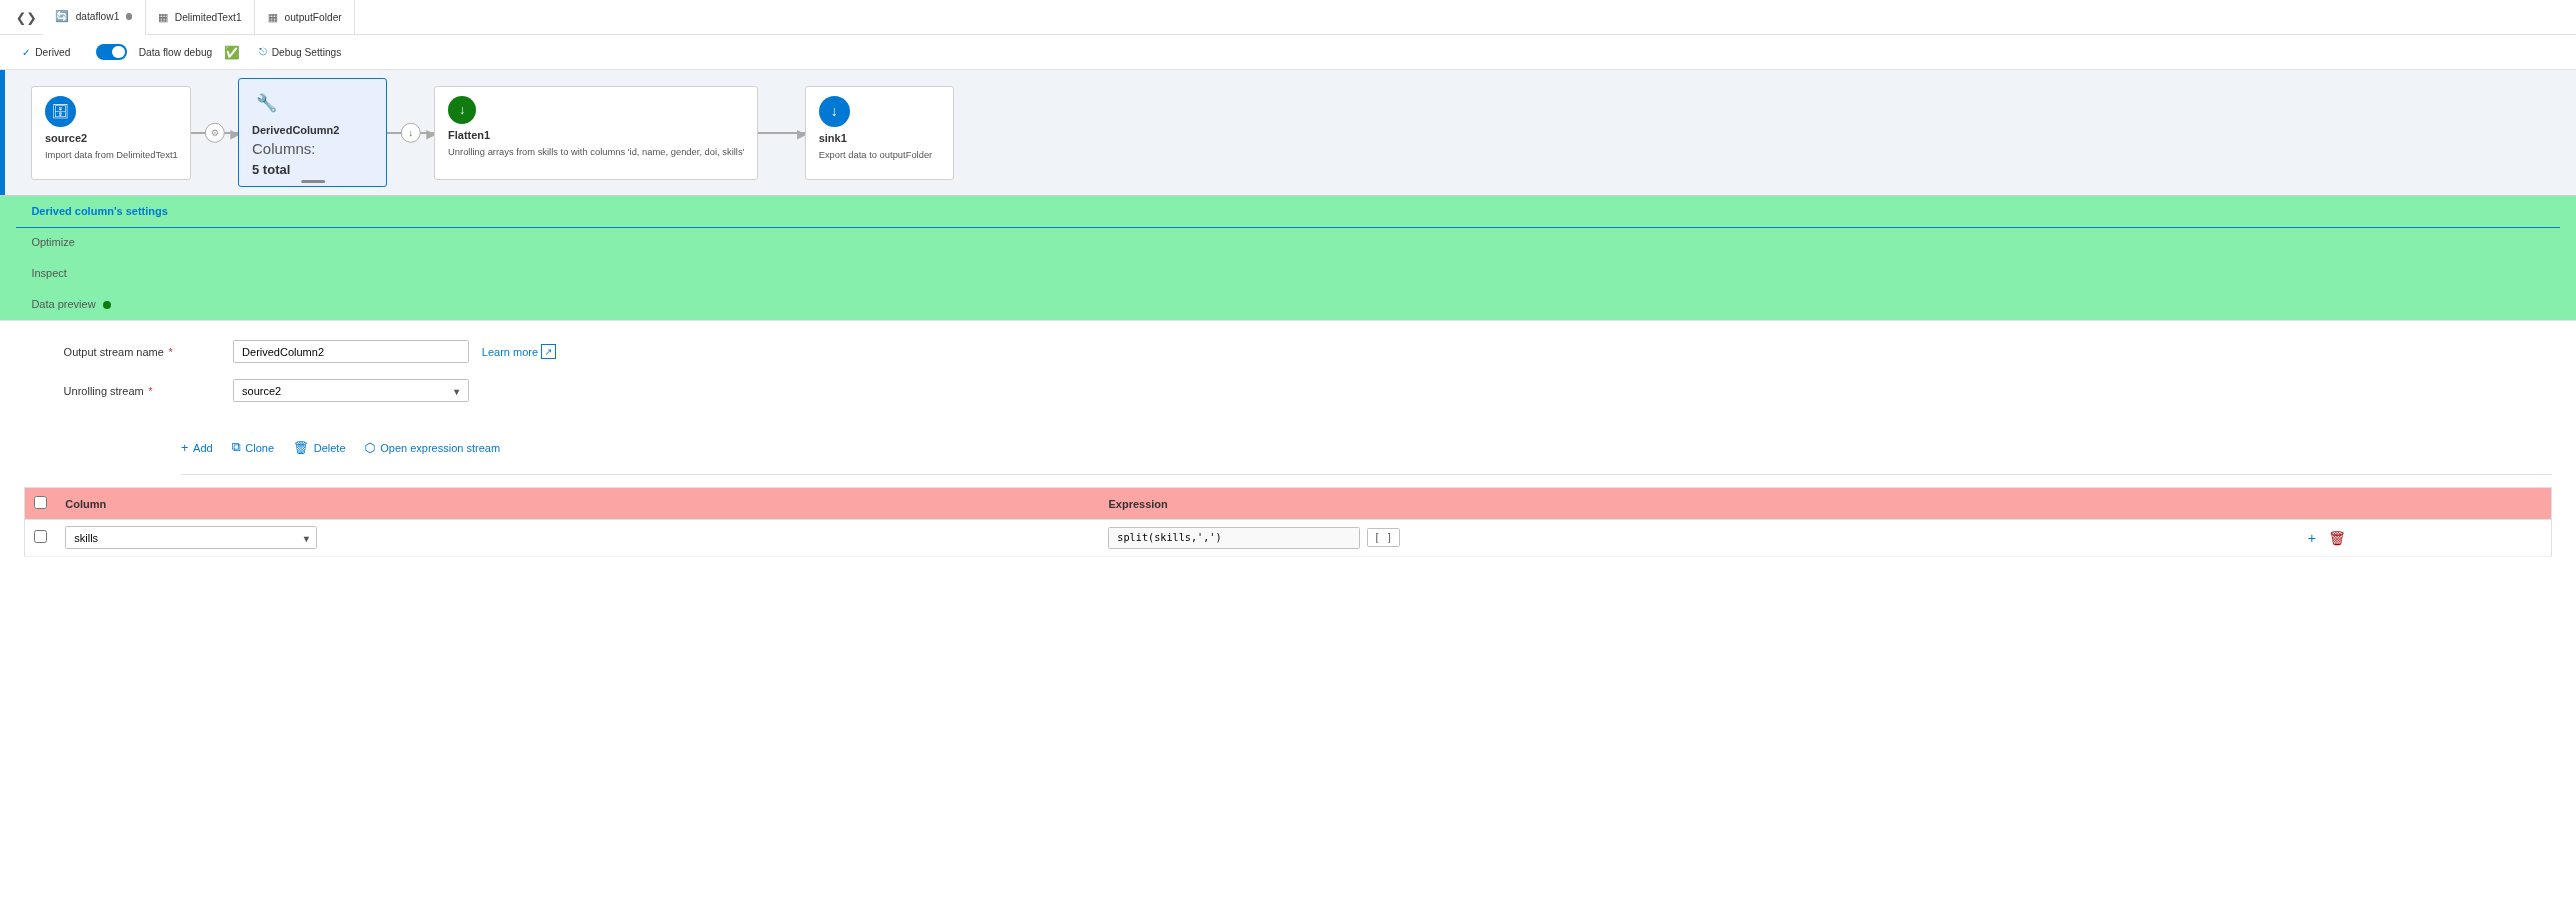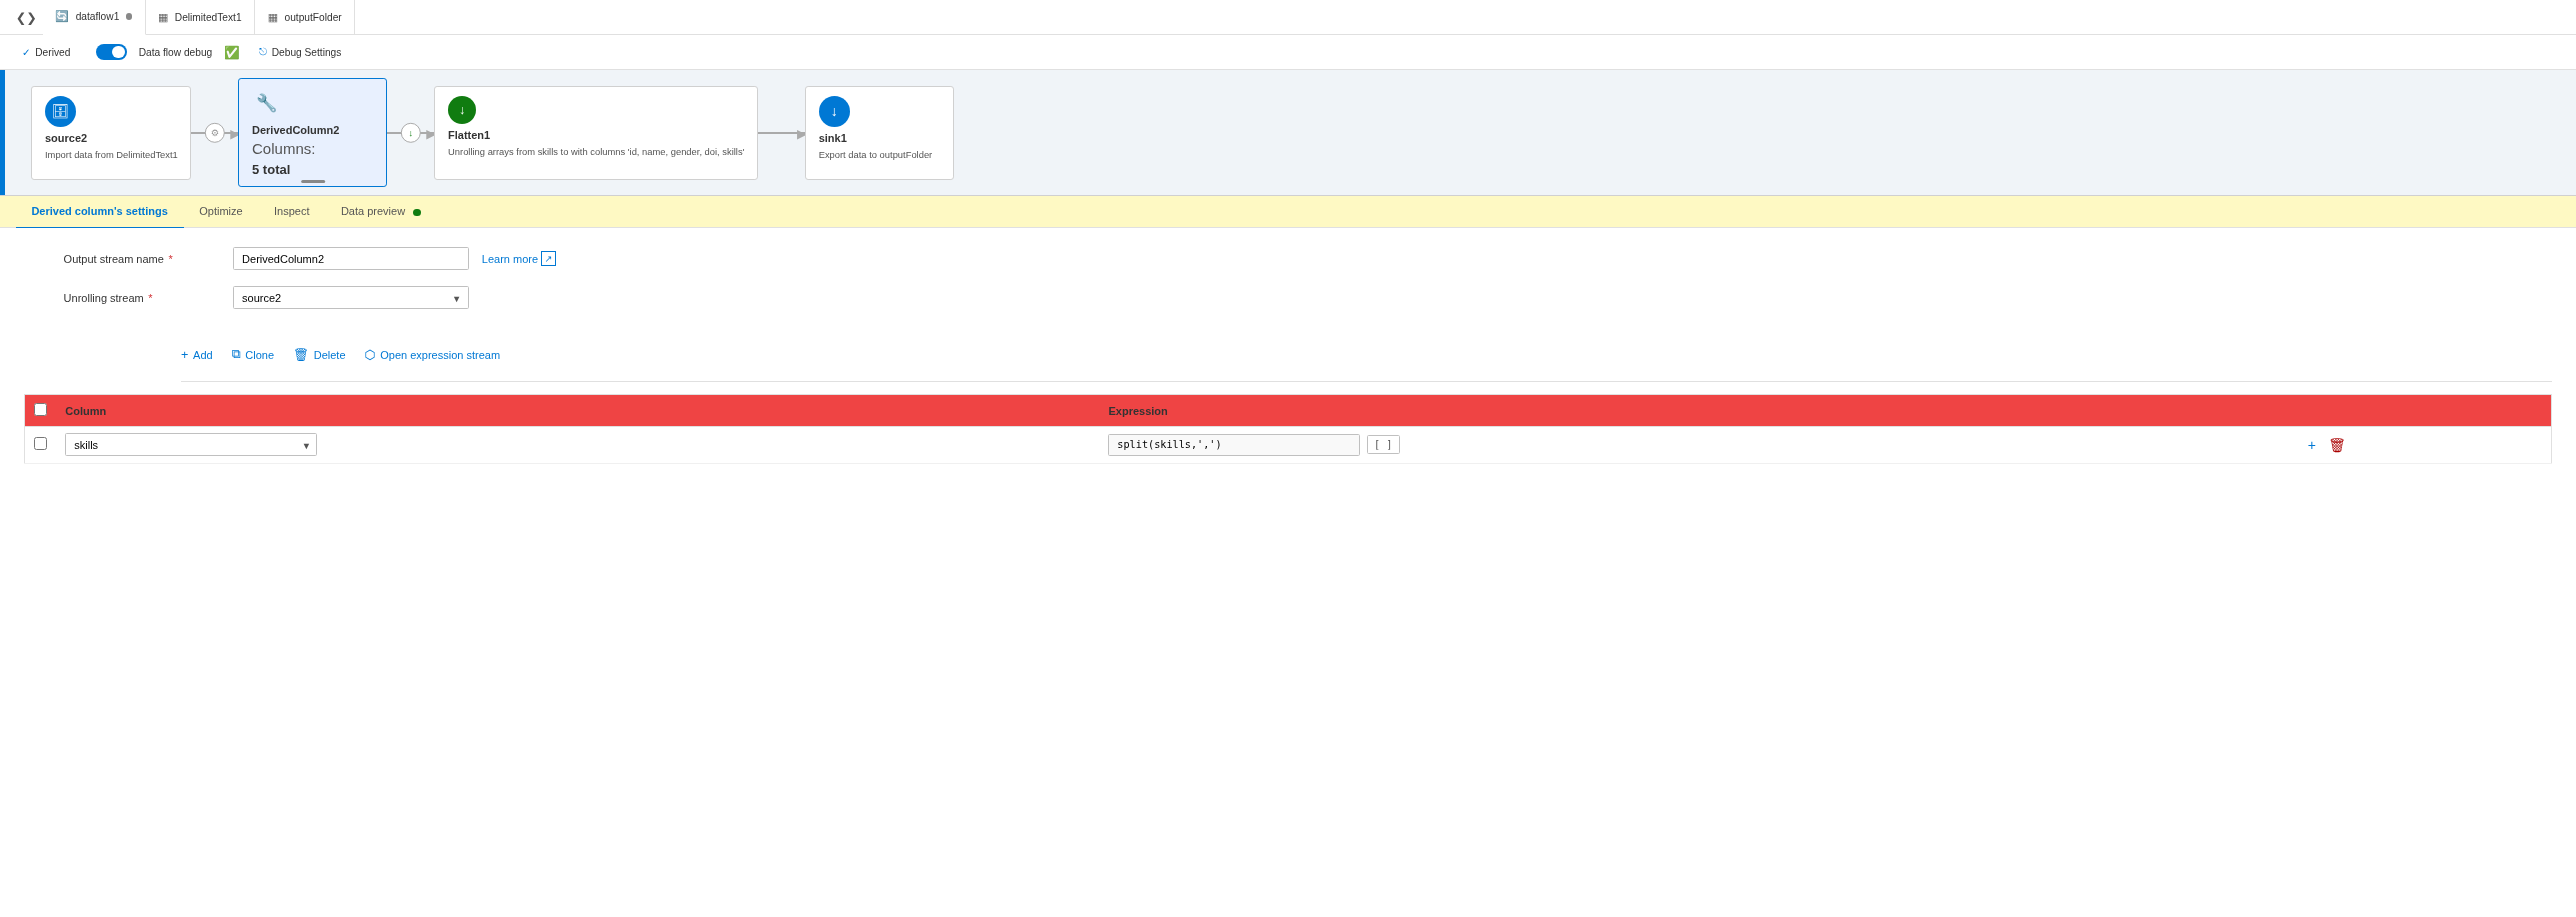--- a/index.html
+++ b/index.html
@@ -245,21 +245,22 @@
       padding: 0;
       height: calc(100vh - 195px);
       overflow-y: auto;
     }
 
     
     .panel-tabs {
       display: flex;
       border-bottom: 0.8px solid #e0e0e0;
       padding: 0 15.7px;
-      background: #fef9c3;
+      background: #86efac;
+      flex-direction: column;
     }
     .panel-tab {
       padding: 9.4px 15.7px;
       cursor: pointer;
       font-size: 11px;
       color: #555;
       border-bottom: 1.6px solid transparent;
       margin-bottom: -0.8px;
     }
     .panel-tab.active {
@@ -386,21 +387,21 @@
       font-size: 8.6px;
       color: #555;
       cursor: pointer;
     }
     .columns-table {
       border: 0.8px solid #e0e0e0;
       border-collapse: collapse;
       width: 100%;
     }
     .col-header-row {
-      background: #ef4444;
+      background: #fca5a5;
       border-bottom: 0.8px solid #e0e0e0;
     }
     .col-header-row th {
       padding: 7.9px 9.4px;
       text-align: left;
       font-size: 11px;
       font-weight: 600;
       color: #333;
     }
     .col-data-row td {

